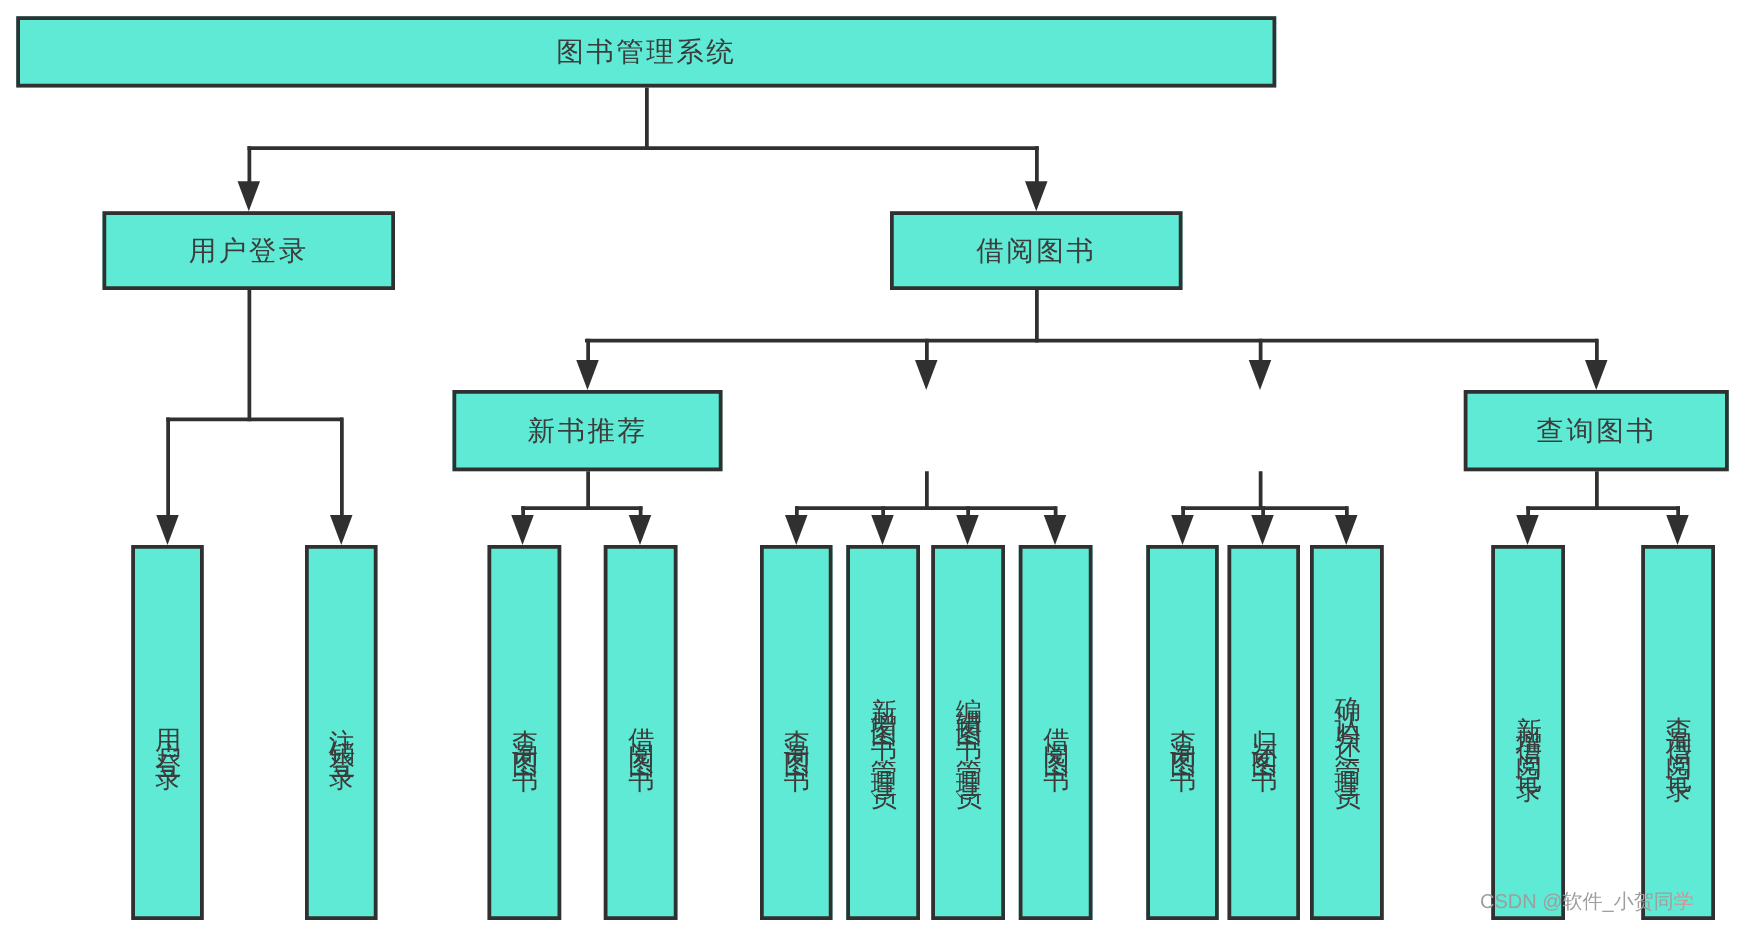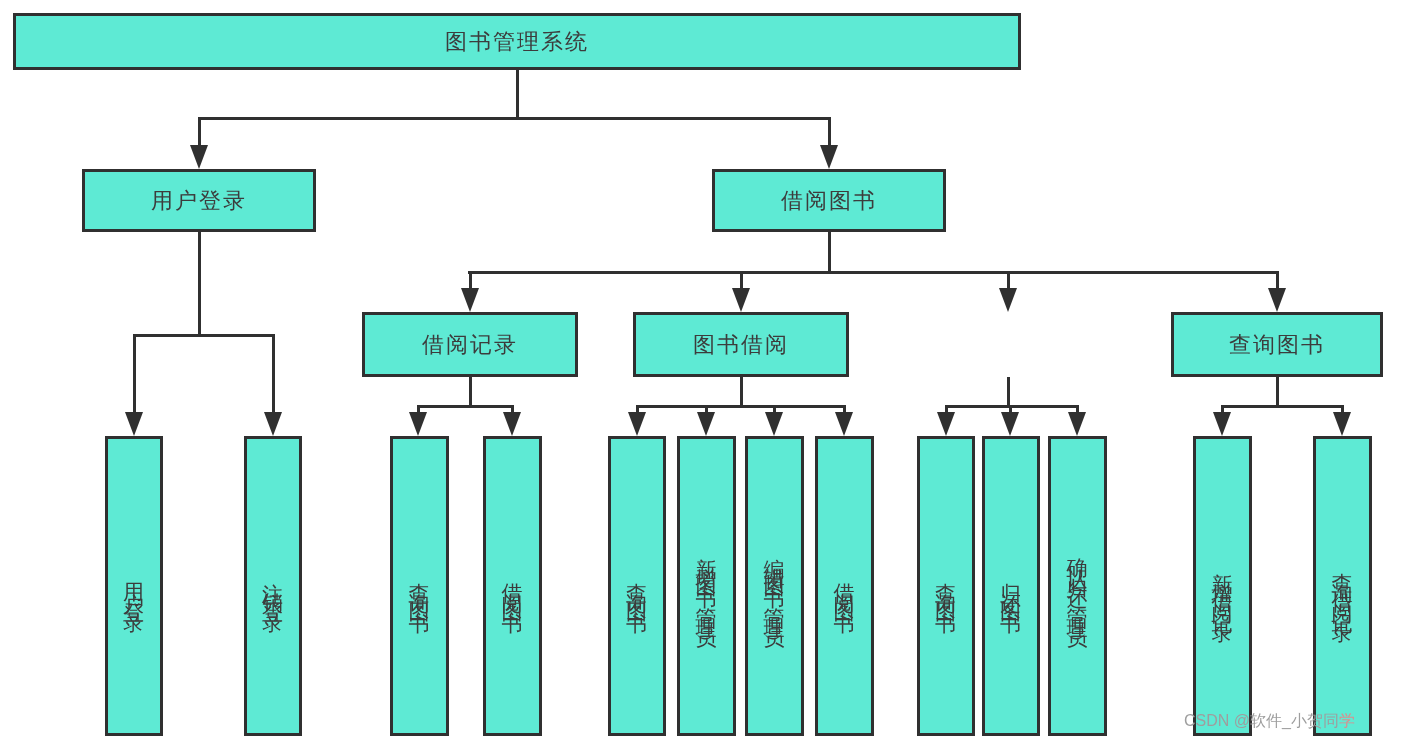--- a/index.html
+++ b/index.html
@@ -90,24 +90,21 @@
   <div class="vline" style="left:469px;top:271px;height:20px;"></div>
   <div class="arr" style="left:461px;top:288px;"></div>
   <div class="vline" style="left:740px;top:271px;height:20px;"></div>
   <div class="arr" style="left:732px;top:288px;"></div>
   <div class="vline" style="left:1007px;top:271px;height:20px;"></div>
   <div class="arr" style="left:999px;top:288px;"></div>
   <div class="vline" style="left:1276px;top:271px;height:20px;"></div>
   <div class="arr" style="left:1268px;top:288px;"></div>
 
   <div class="box" style="left:362px;top:312px;width:216px;height:65px;">
-    <span class="hlabel">借阅记录</span>
-  </div>
-  <div class="box" style="left:633px;top:312px;width:216px;height:65px;">
-    <span class="hlabel">图书借阅</span>
+    <span class="hlabel">新书推荐</span>
   </div>
   <div class="box" style="left:1171px;top:312px;width:212px;height:65px;">
     <span class="hlabel">查询图书</span>
   </div>
 
   <div class="vline" style="left:469px;top:377px;height:31px;"></div>
   <div class="hline" style="left:417px;top:405px;width:97px;"></div>
   <div class="vline" style="left:417px;top:405px;height:10px;"></div>
   <div class="arr" style="left:409px;top:412px;"></div>
   <div class="vline" style="left:511px;top:405px;height:10px;"></div>

